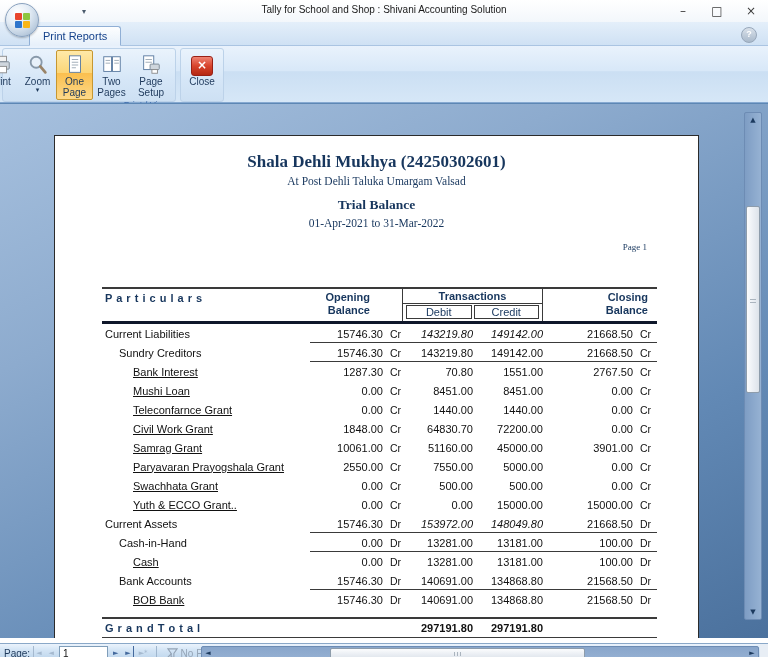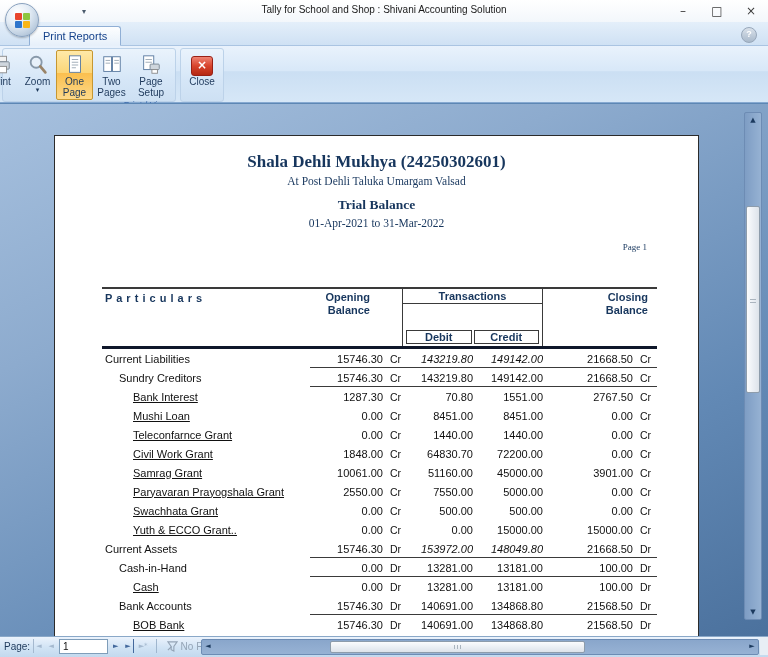--- a/index.html
+++ b/index.html
@@ -67,40 +67,40 @@
   .rep-name{font-size:13.5px;font-weight:bold;margin:0 0 4px;}
   .rep-period{font-size:11.5px;margin:0;}
   .page-num{width:555px;margin:13px 0 2px 47px;text-align:right;padding-right:10px;box-sizing:border-box;
     font-family:"Liberation Serif",serif;font-size:9px;color:#17365d;}
   
   .rtable{margin:0 0 0 47px;width:555px;font-size:11px;color:#111;}
   .thead{display:grid;grid-template-columns:208px 92px 141px 114px;
     border-top:2px solid #3a3a3a;border-bottom:3px solid #0f172a;color:#17365d;font-weight:bold;margin-top:35px;}
   .th-part{padding:3px 0 0 3px;letter-spacing:.5px;}
   .th-opening{text-align:right;padding:2px 32px 1px 0;line-height:13px;}
-  .th-transbox{border-left:1px solid #3a3a3a;border-right:1px solid #3a3a3a;display:flex;flex-direction:column;gap:25px;}
+  .th-transbox{border-left:1px solid #3a3a3a;border-right:1px solid #3a3a3a;display:flex;flex-direction:column;}
   .th-translabel{text-align:center;border-bottom:1px solid #3a3a3a;padding:1px 0;}
   .th-subrow{display:flex;padding:1px 2px 2px;}
-  .th-sub{flex:1;text-align:center;border:1px solid #3a3a3a;margin:0 1px;line-height:12px;font-weight:bold;}
+  .th-sub{flex:1;text-align:center;border:1px solid #3a3a3a;margin:0 1px;line-height:12px;font-weight:normal;}
   .th-closing{text-align:right;padding:2px 9px 1px 0;line-height:13px;}
   .row{display:grid;grid-template-columns:208px 73px 19px 71px 70px 90px 24px;height:19px;
     align-items:center;position:relative;}
   .c-name{padding-left:3px;white-space:nowrap;}
   .c-num{text-align:right;}
   .c-drcr{padding-left:7px;font-size:10.5px;}
   .row.i1 .c-name{padding-left:17px;}
   .row.i2 .c-name{padding-left:31px;text-decoration:underline;}
   .row.b{font-weight:normal;}
   .row.it .c-debit,.row.it .c-credit{font-style:italic;}
   .row.u::after{content:"";position:absolute;left:208px;right:0;bottom:0;border-top:1px solid #3a3a3a;}
   .gtotal{display:grid;grid-template-columns:208px 73px 19px 71px 70px 90px 24px;height:18px;align-items:center;
     border-top:2px solid #3a3a3a;border-bottom:2px solid #3a3a3a;font-weight:bold;margin-top:8px;}
   .gt-label{color:#17365d;padding-left:3px;letter-spacing:.5px;}
   
-  .statusbar{position:absolute;left:0;right:0;bottom:0;height:21px;
+  .statusbar{position:absolute;left:0;right:0;bottom:0;height:14px;
     background:linear-gradient(#ebf3fc,#d2e4f5 50%,#c3d9ee);border-top:1px solid #8aa8c8;
     box-sizing:border-box;font-size:10px;color:#1e395b;}
   .sb-left{position:absolute;left:4px;top:0;height:18px;display:flex;align-items:center;gap:3px;}
   .navglyph{font-family:"DejaVu Sans",sans-serif;font-size:7px;line-height:14px;padding:0 2px;}
   .nav-dis{color:#a5b9cf;} .nav-en{color:#44699d;}
   .page-input{width:44px;height:13px;border:1px solid #7f9db9;font-size:10px;padding:0 0 0 3px;
     font-family:"Liberation Sans",sans-serif;color:#111;}
   .sb-sep{width:1px;height:14px;background:#9fb6ce;margin:0 3px;}
   .nofilter{display:flex;align-items:center;gap:3px;color:#94a4b6;padding:0 4px;}
   .hscroll{position:absolute;left:201px;right:9px;top:2px;height:14px;

